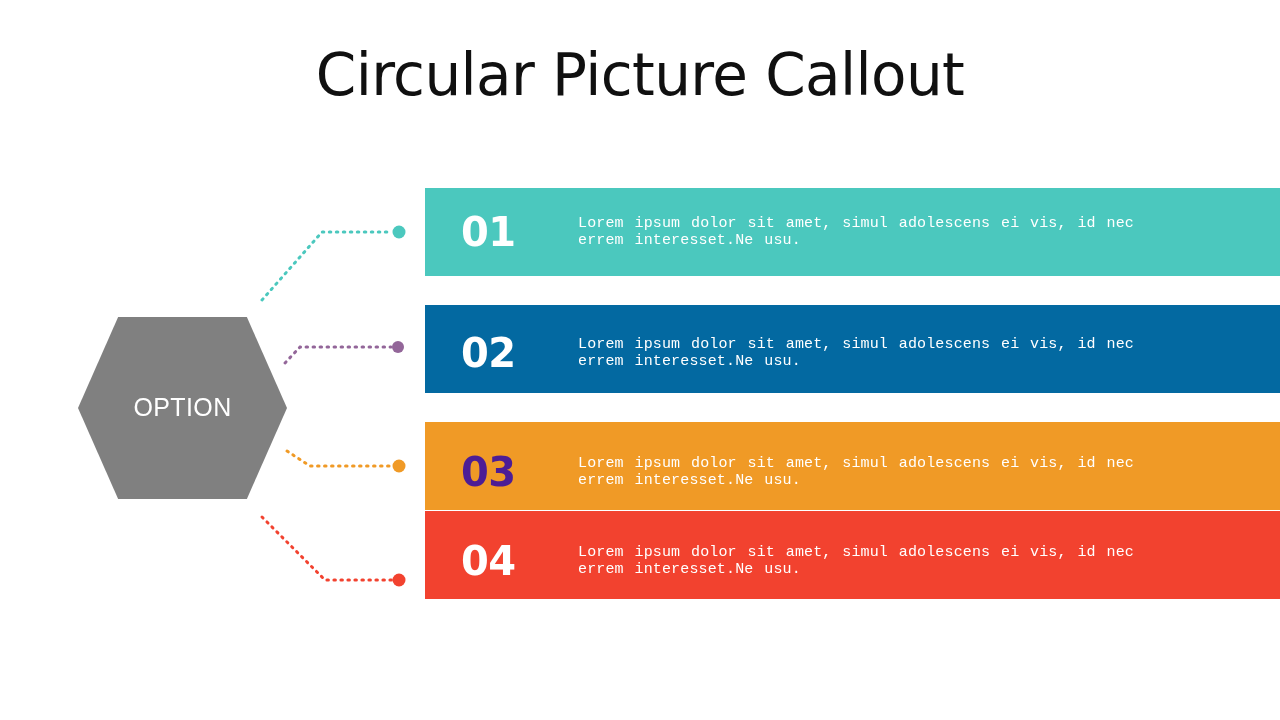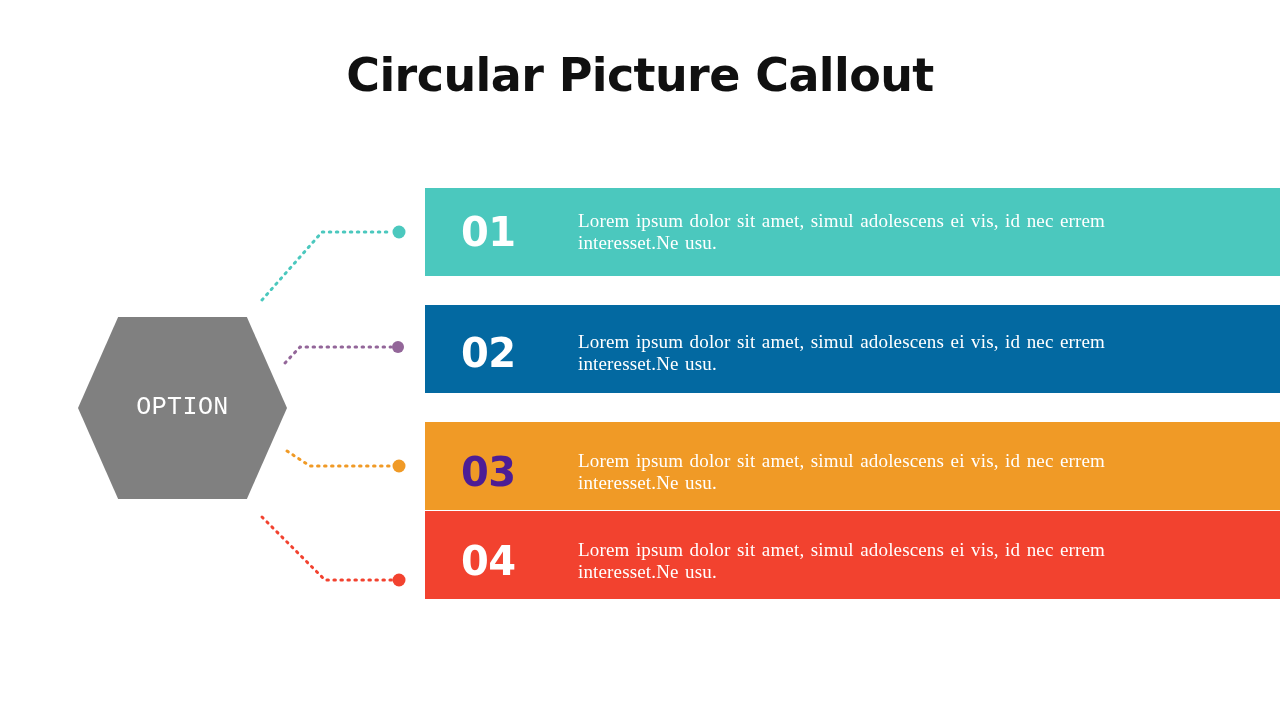--- a/index.html
+++ b/index.html
@@ -21,22 +21,22 @@
   }
 
   
   .slide-title {
     position: absolute;
     left: 0;
     top: 46px;
     width: 1280px;
     text-align: center;
     font-family: "DejaVu Sans", sans-serif;
-    font-size: 46px;
-    font-weight: bold;
+    font-size: 58px;
+    font-weight: normal;
     letter-spacing: -0.6px;
     color: #101010;
     line-height: 58px;
     white-space: nowrap;
   }
 
   
   .hex-wrap {
     position: absolute;
     left: 78px;
@@ -49,21 +49,21 @@
     inset: 0;
     background: #808080;
     clip-path: polygon(19.2% 0%, 80.8% 0%, 100% 50%, 80.8% 100%, 19.2% 100%, 0% 50%);
   }
   .hex-label {
     position: absolute;
     inset: 0;
     display: flex;
     align-items: center;
     justify-content: center;
-    font-family: Liberation Mono, monospace;
+    font-family: Liberation Sans, sans-serif;
     font-size: 25px;
     font-weight: normal;
     color: #ffffff;
     letter-spacing: 0.4px;
     padding-bottom: 1px;
   }
 
   
   .connectors {
     position: absolute;
@@ -105,22 +105,22 @@
   .row-4 .row-num { padding-top: 6px; }
 
   .row-text {
     position: absolute;
     left: 153px;
     top: 0;
     height: 88px;
     width: 600px;
     display: flex;
     align-items: center;
-    font-family: Liberation Serif, serif;
-    font-size: 19px;
+    font-family: Liberation Mono, monospace;
+    font-size: 15px;
     font-weight: normal;
     color: #ffffff;
     letter-spacing: 0.15px;
     word-spacing: 1.6px;
   }
   .row-2 .row-text { padding-top: 4px; }
   .row-3 .row-text { padding-top: 6px; }
   .row-4 .row-text { padding-top: 6px; }
 </style>
 </head>

